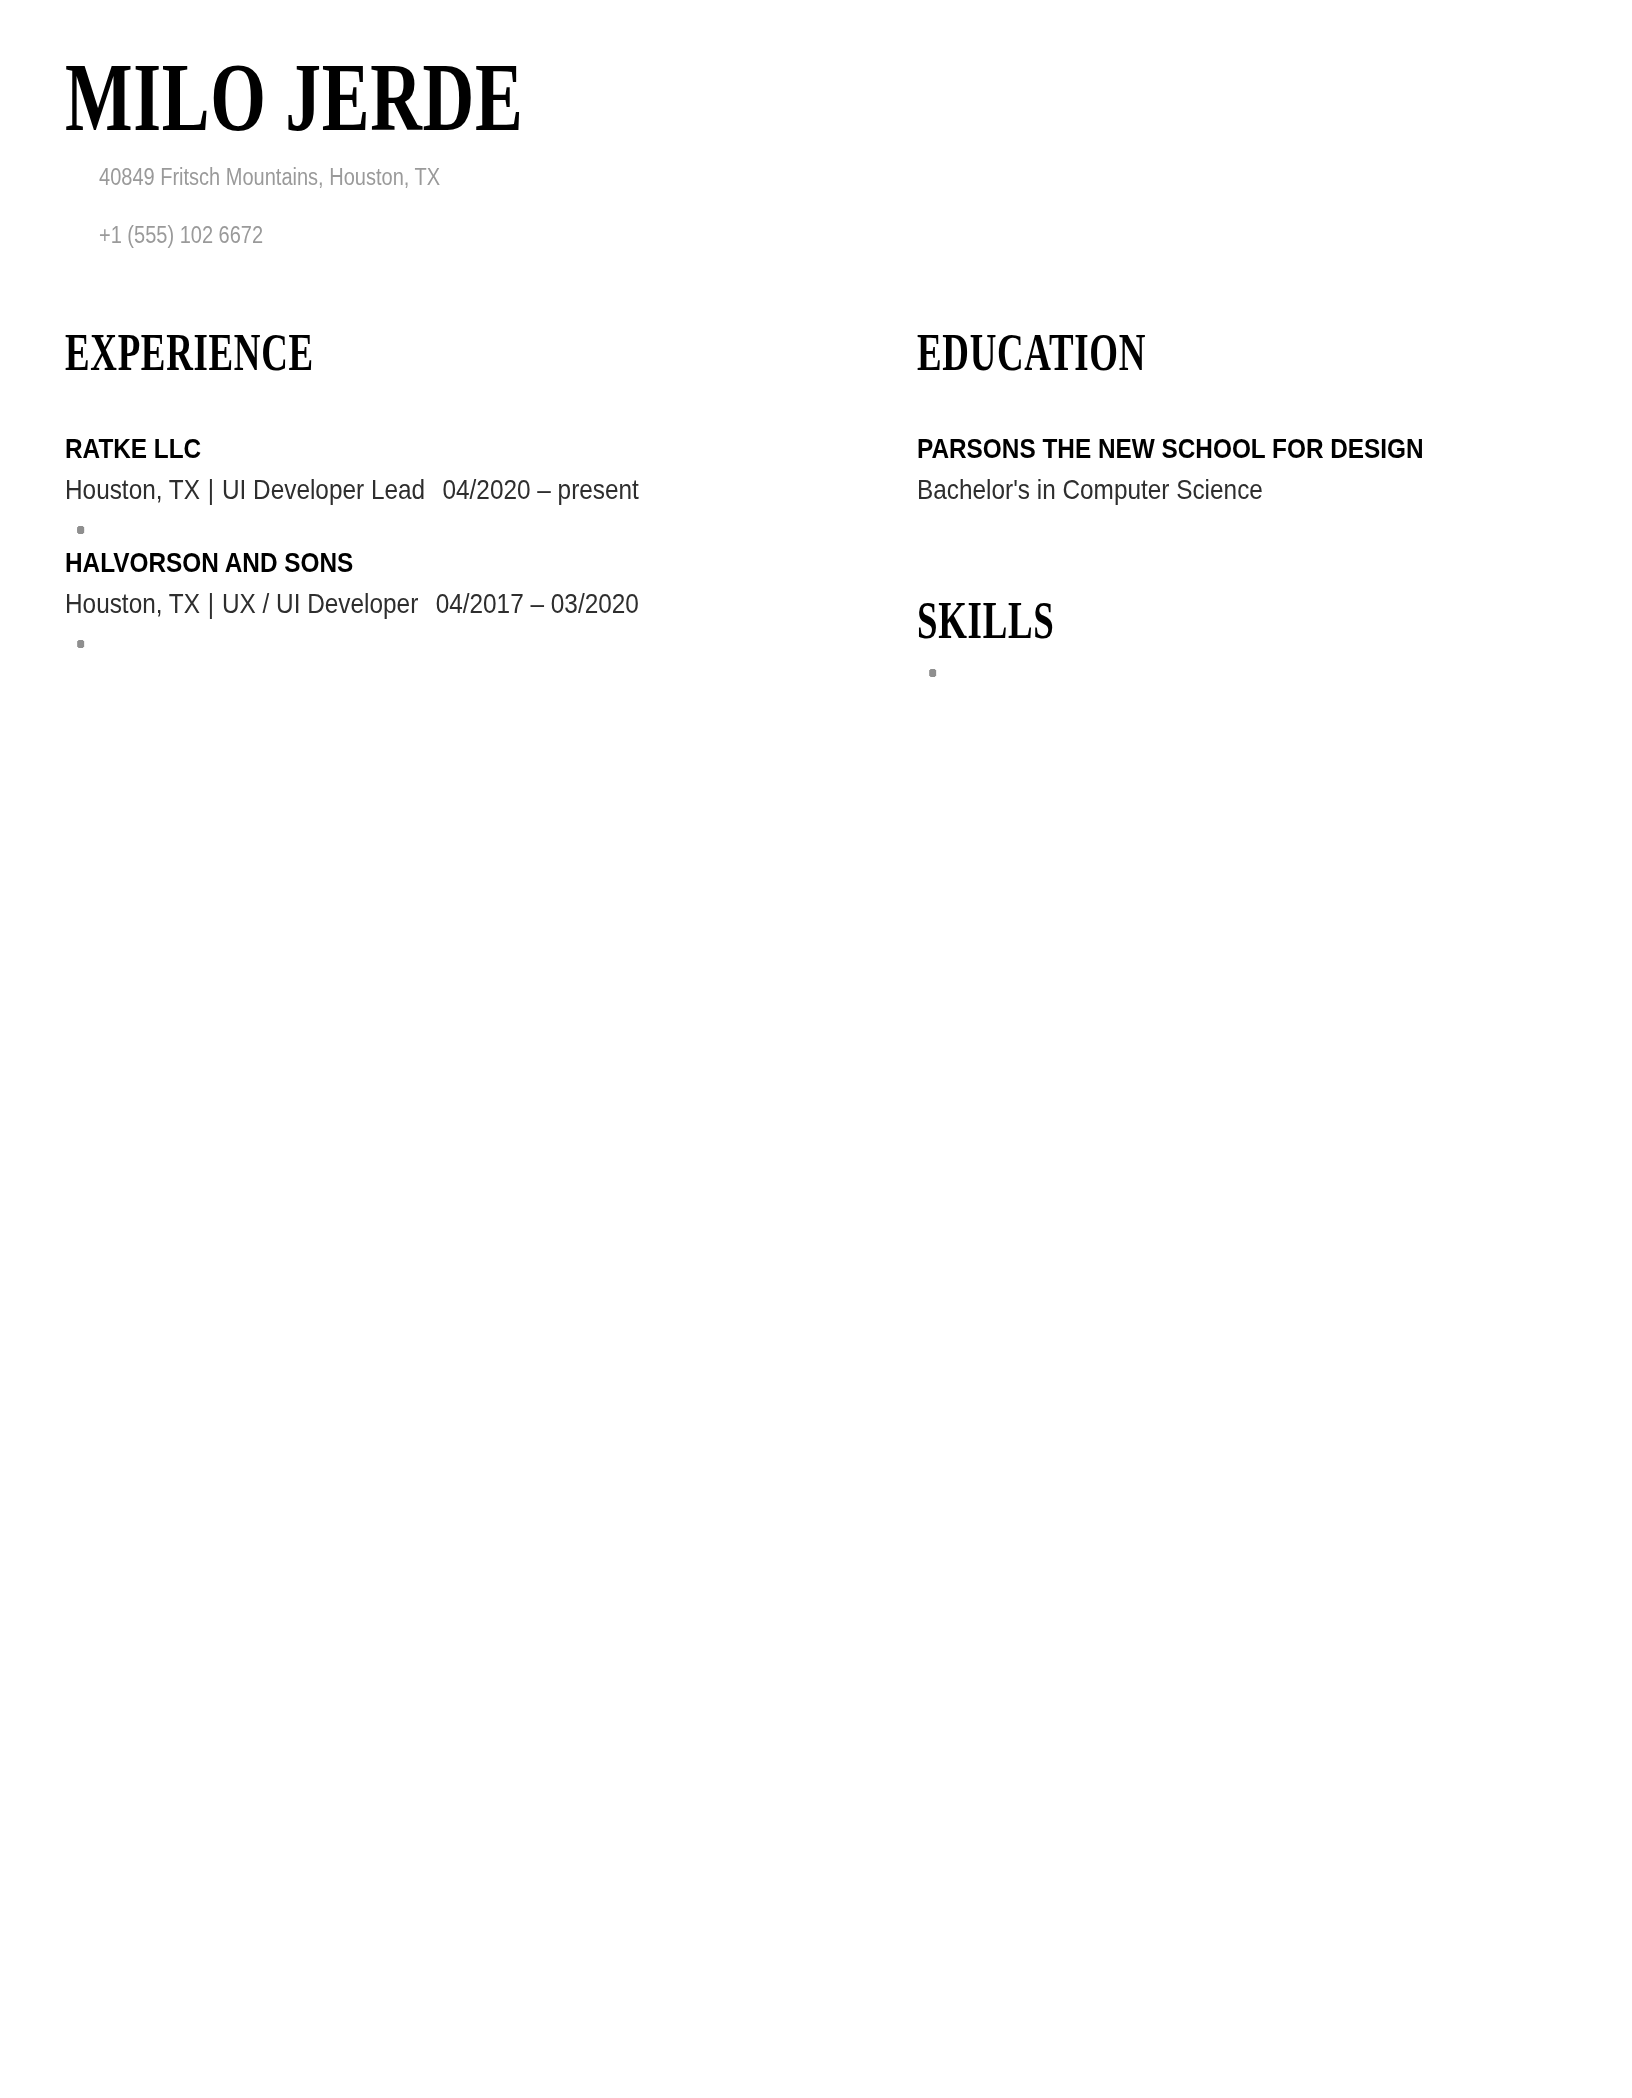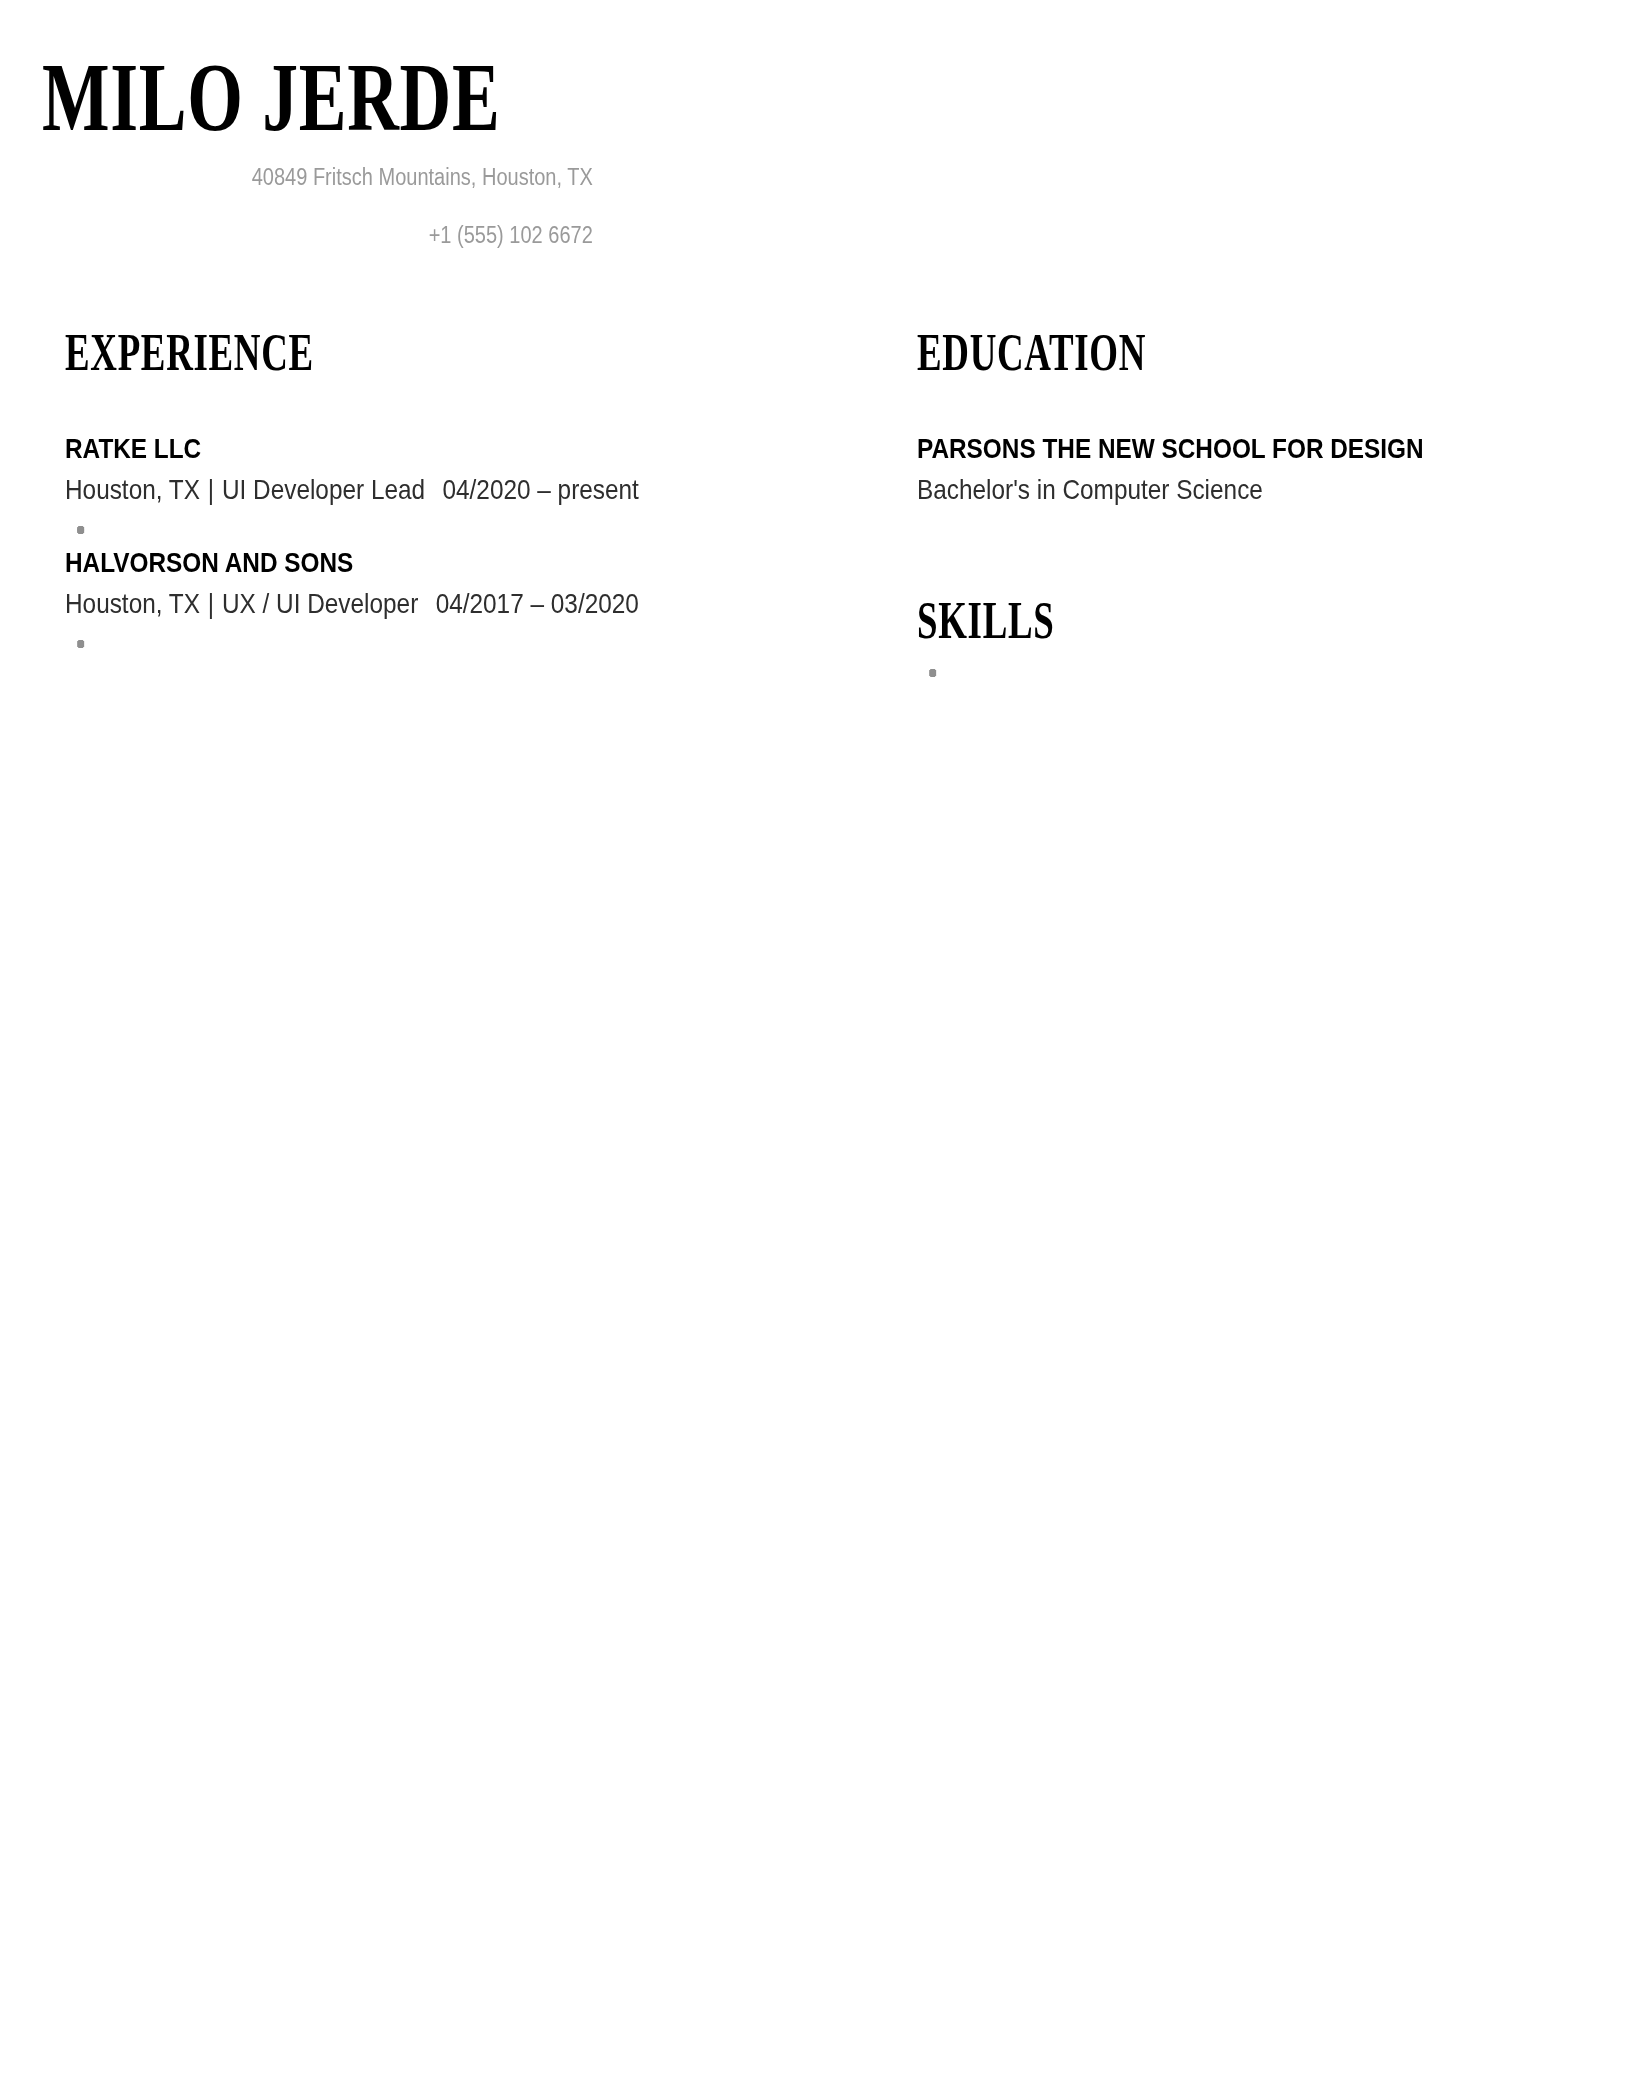--- a/index.html
+++ b/index.html
@@ -7,21 +7,21 @@
     position: relative;
     width: 1632px;
     height: 2098px;
     background: #ffffff;
     overflow: hidden;
     font-family: "Liberation Sans", "DejaVu Sans", sans-serif;
     color: #000;
   }
 
   
-  .header { position: absolute; left: 48px; top: 48px; text-align: right; }
+  .header { position: absolute; left: 71px; top: 48px; }
   .name-wrap {
     display: inline-block;
     margin-left: -6px;
     transform: scaleX(0.73);
     transform-origin: 0 0;
     font-family: "Liberation Serif", "DejaVu Serif", serif;
     font-weight: 700;
     font-size: 98px;
     line-height: 98px;
     letter-spacing: 1px;

